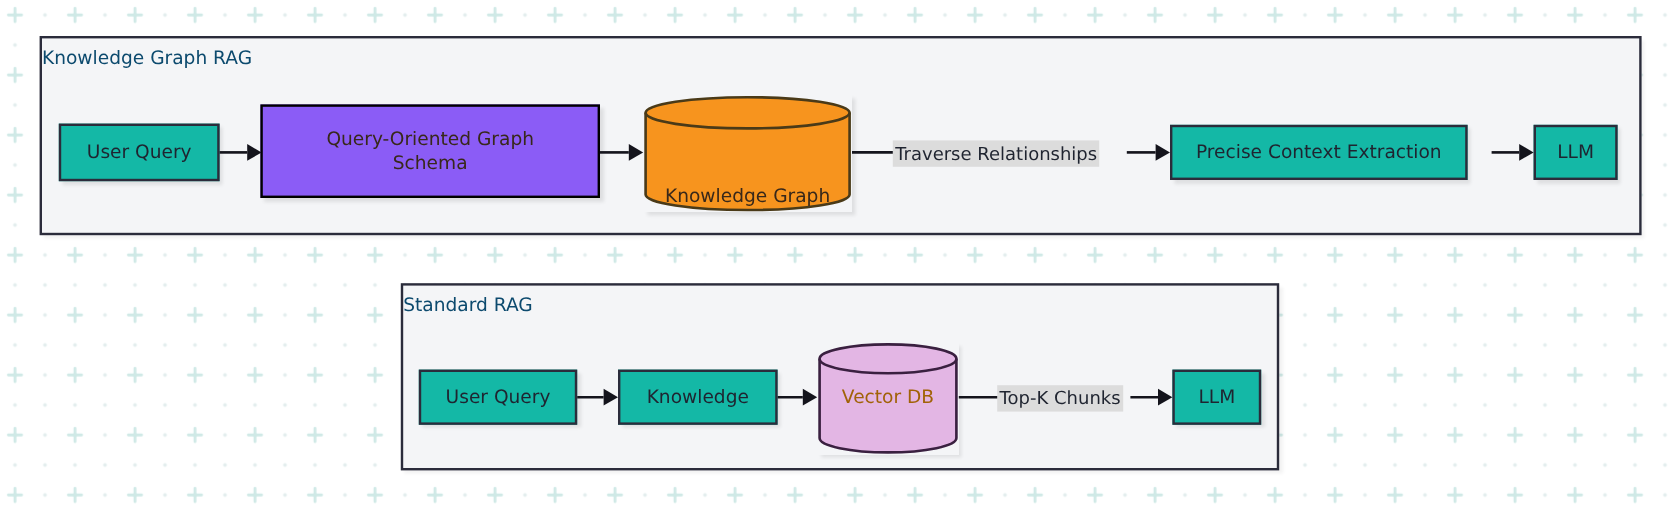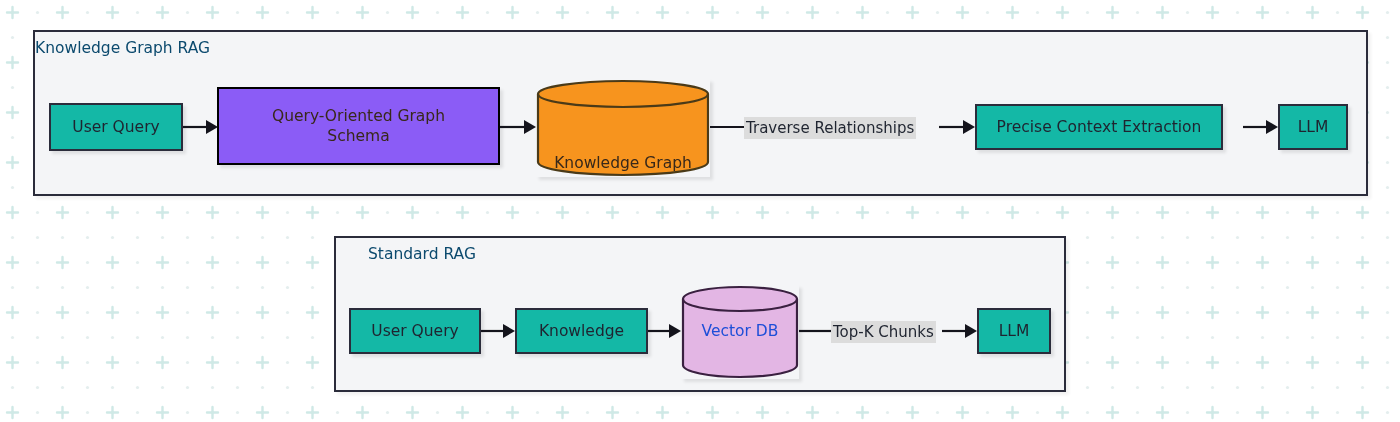--- a/index.html
+++ b/index.html
@@ -157,37 +157,37 @@
     <span>Precise Context Extraction</span>
   </div>
 
   <div class="node node-rect" style="left:1278px; top:104px; width:70px; height:46px;">
     <span>LLM</span>
   </div>
 
   <div class="edge-label" style="left:744px; top:117px;">Traverse Relationships</div>
 
   <div class="subgraph" style="left:334px; top:236px; width:732px; height:156px;">
-    <div class="subgraph-title" style="top:7px;padding-left:32px;">Standard RAG</div>
+    <div class="subgraph-title" style="top:7px;">Standard RAG</div>
   </div>
 
   <div class="node node-rect" style="left:349px; top:308px; width:132px; height:46px;">
     <span>User Query</span>
   </div>
 
   <div class="node node-rect" style="left:515px; top:308px; width:133px; height:46px;">
     <span>Knowledge</span>
   </div>
 
   <div class="cyl" style="left:681px; top:285px; width:118px; height:94px;">
     <svg width="118" height="94" viewBox="0 0 118 94" xmlns="http://www.w3.org/2000/svg">
       <path d="M2,14 A57,12 0 0 1 116,14 L116,80 A57,12 0 0 1 2,80 Z" fill="#e3b6e4" stroke="#3a2040" stroke-width="2.2"></path>
       <path d="M2,14 A57,12 0 0 0 116,14" fill="none" stroke="#3a2040" stroke-width="2.2"></path>
     </svg>
-    <div class="cyl-label" style="top:37px; color:#1d4ed8;">Vector DB</div>
+    <div class="cyl-label" style="top:37px; color:#a16207;">Vector DB</div>
   </div>
 
   <div class="node node-rect" style="left:977px; top:308px; width:74px; height:46px;">
     <span>LLM</span>
   </div>
 
   <div class="edge-label" style="left:831px; top:321px;">Top-K Chunks</div>
 
 </div>
 

